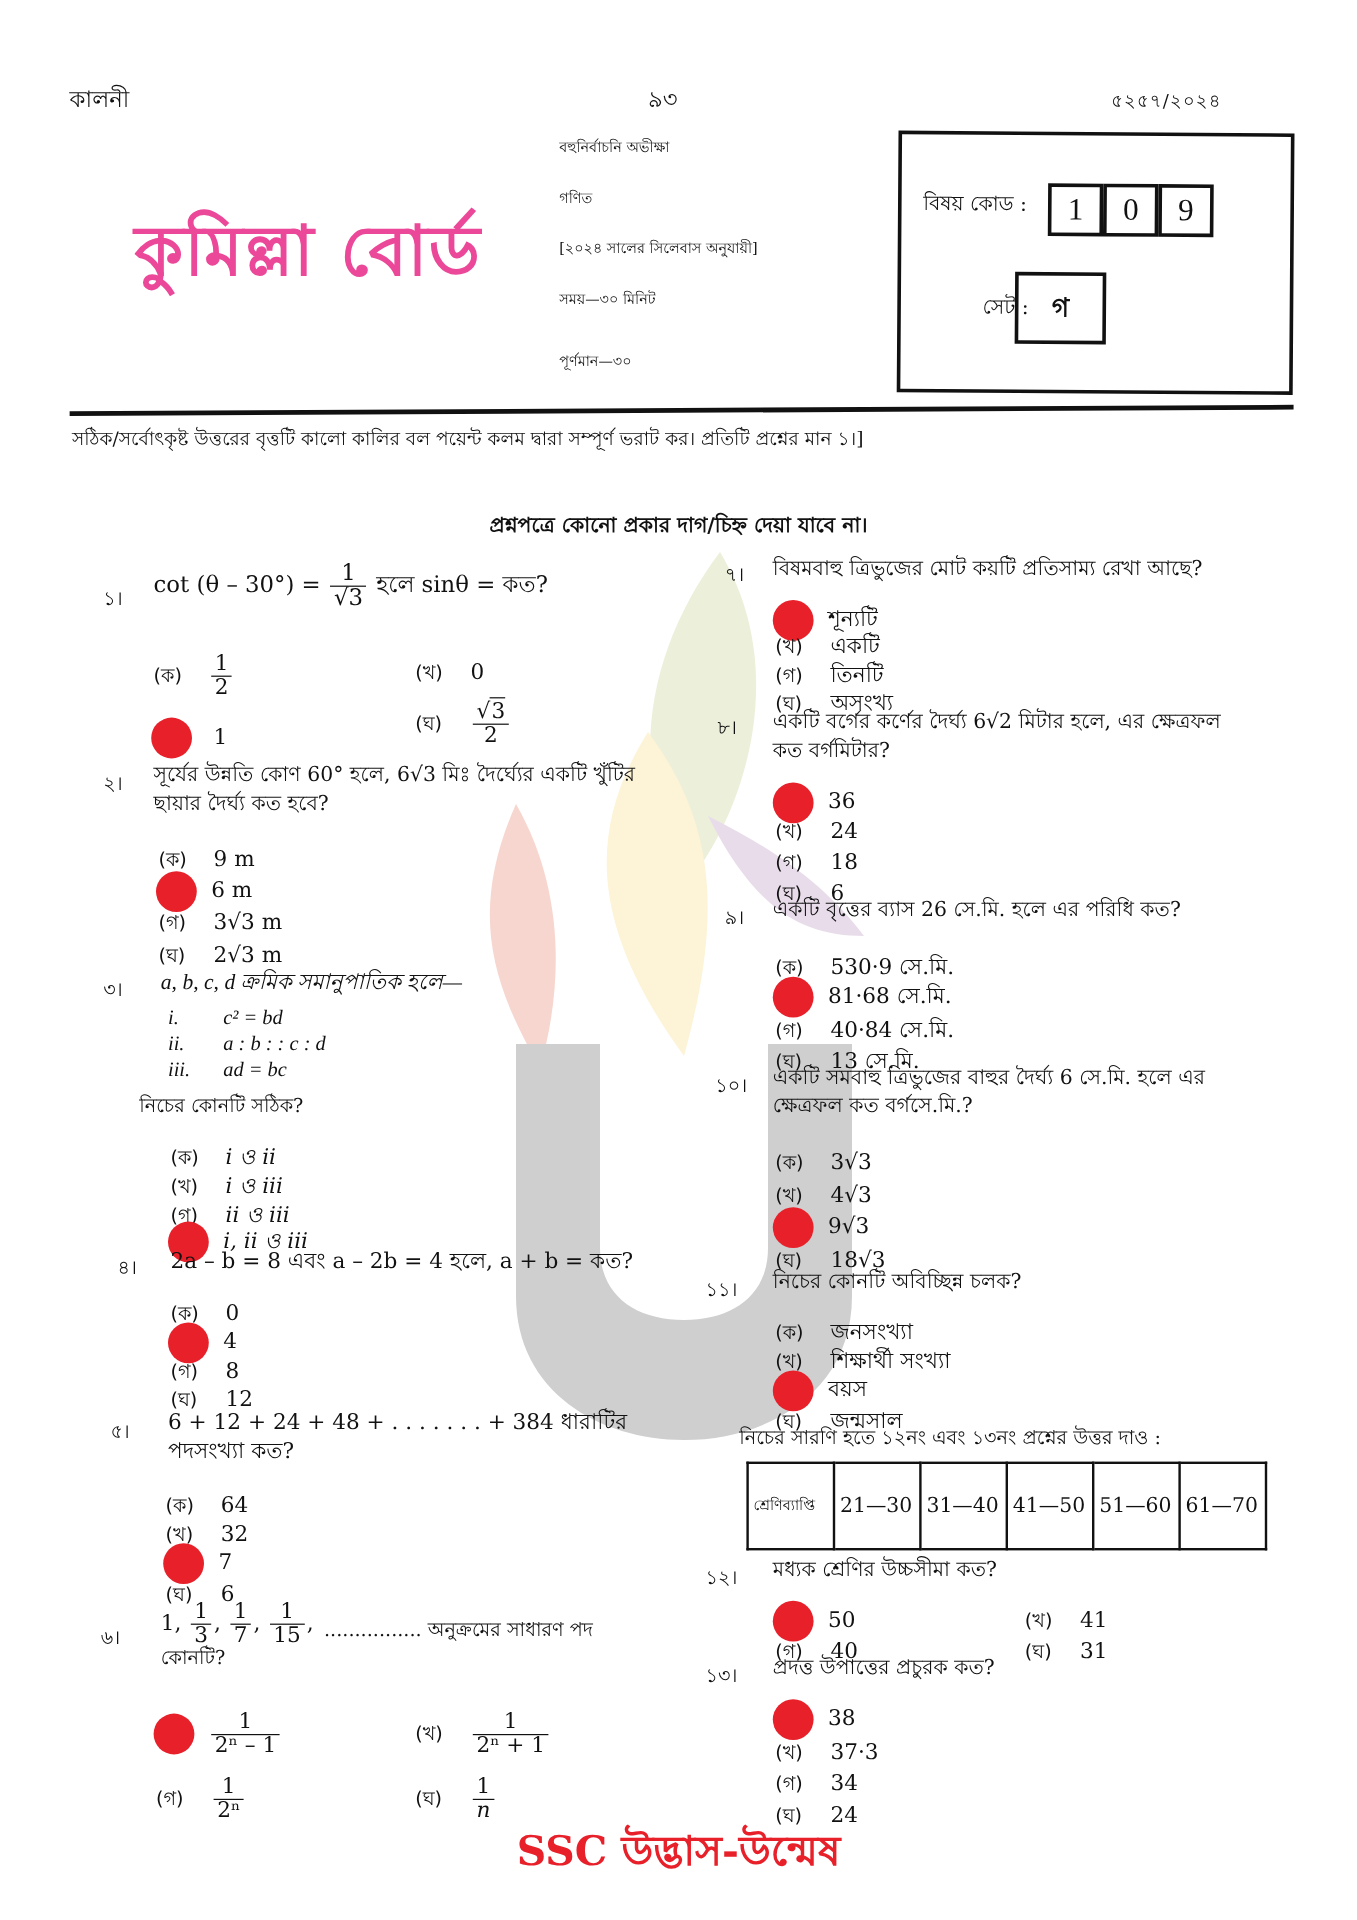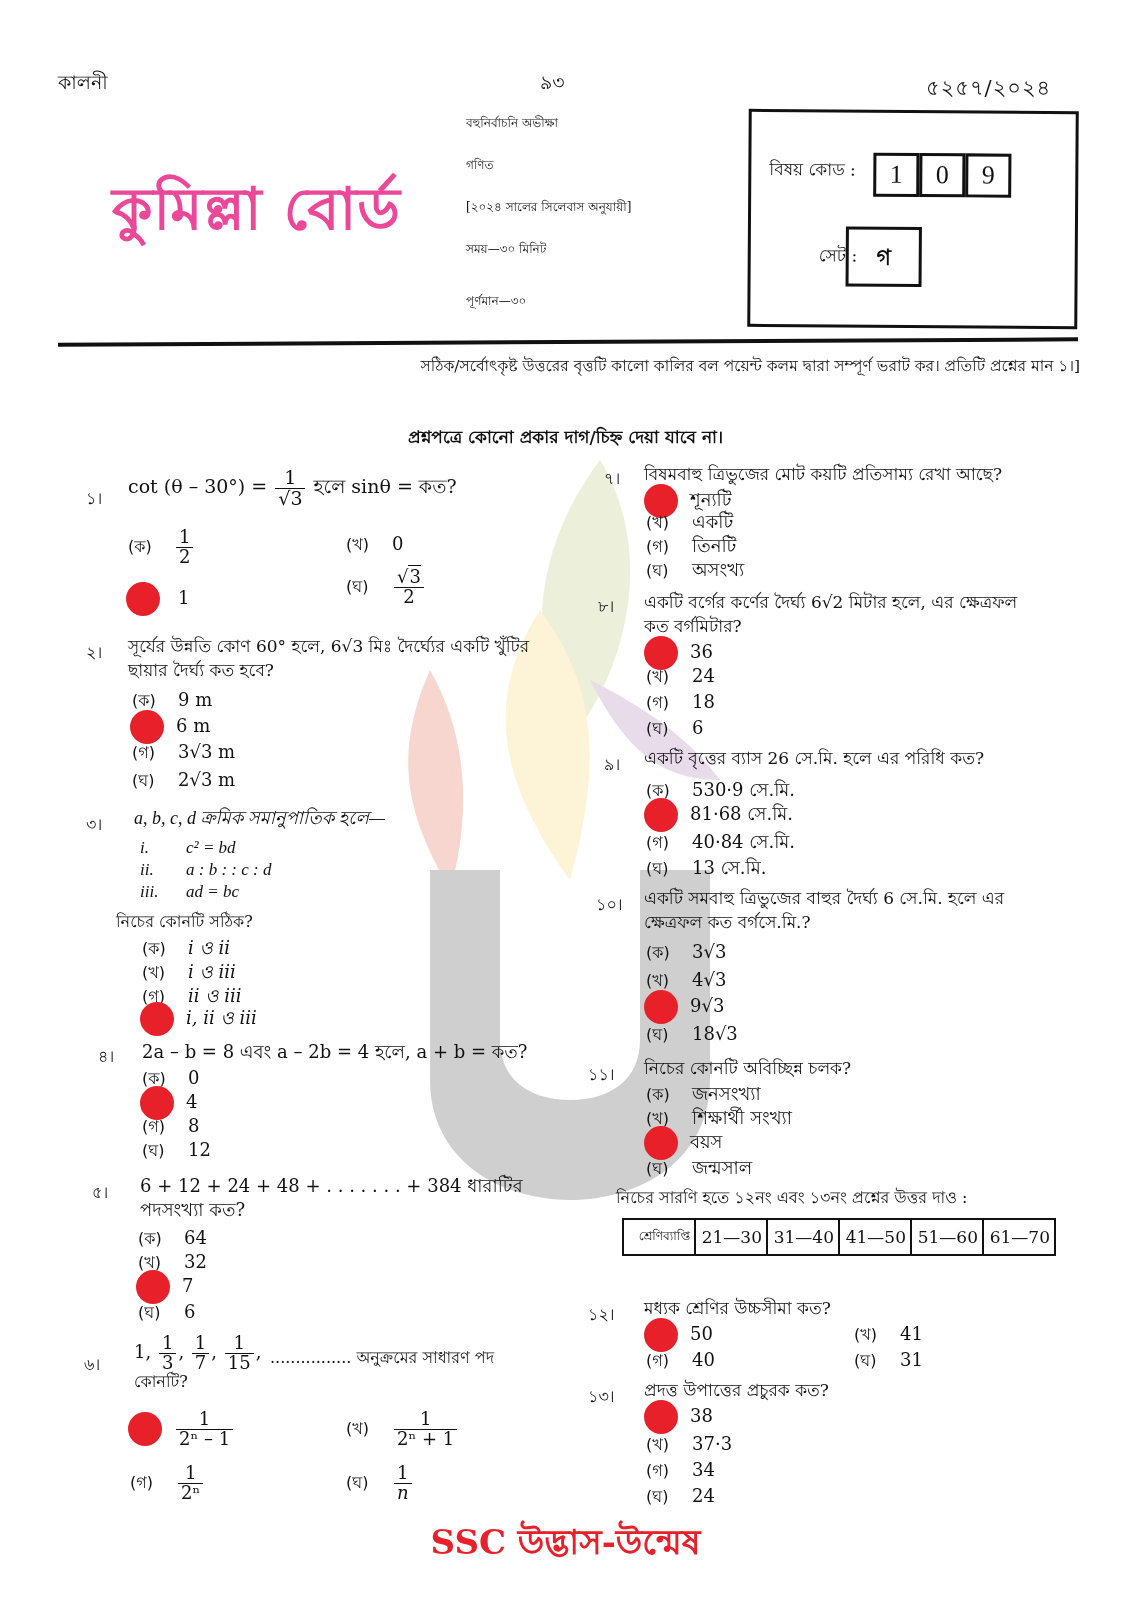--- a/index.html
+++ b/index.html
@@ -4,48 +4,48 @@
 <style>
   html,body{margin:0;padding:0;background:#fff;}
   body{width:1131px;height:1600px;position:relative;overflow:hidden;
        font-family:"DejaVu Serif","Liberation Serif",serif;color:#111;}
   .abs{position:absolute;}
   .sans{font-family:"DejaVu Sans","Liberation Sans",sans-serif;}
   .serif{font-family:"Liberation Serif","DejaVu Serif",serif;}
   
   .hdr-left{left:58px;top:68px;font-size:19px;}
   .hdr-page{left:540px;top:68px;font-size:19px;}
-  .hdr-code{left:926px;top:72px;font-size:21px;letter-spacing:1px;}
+  .hdr-code{left:926px;top:72px;font-size:15px;letter-spacing:1px;}
   .board-title{left:112px;top:165px;font-size:58px;font-weight:bold;color:#ec4899;letter-spacing:1px;}
   .meta{left:466px;font-size:12px;}
   .codebox{left:748px;top:110px;width:330px;height:218px;border:3px solid #111;box-sizing:border-box;transform:rotate(0.4deg);}
   .codebox .lbl{position:absolute;font-size:17px;}
   .digit{position:absolute;top:40px;width:46px;height:44px;border:3px solid #111;box-sizing:border-box;
          font-size:26px;text-align:center;line-height:38px;font-family:"Liberation Serif",serif;}
   .setbox{position:absolute;left:95px;top:114px;width:76px;height:60px;border:3px solid #111;box-sizing:border-box;
           font-size:22px;text-align:center;line-height:54px;font-weight:bold;}
   .rule{left:58px;top:340px;width:1020px;height:4px;background:#111;transform:rotate(-0.3deg);}
   .note{left:60px;top:353px;width:1020px;font-size:15.5px;line-height:27px;}
   .note .first{text-align:justify;text-align-last:justify;display:block;}
-  .note .second{display:block;text-align:right;}
+  .note .second{display:block;text-align:left;}
   .warning{left:0;width:1131px;top:424px;text-align:center;font-size:17px;font-weight:bold;}
   
   .wm{position:absolute;pointer-events:none;}
   
   .q{position:absolute;font-size:17px;line-height:24px;}
   .qn{position:absolute;font-size:16px;}
-  .opt{position:absolute;font-size:18px;white-space:nowrap;}
+  .opt{position:absolute;font-size:18px;white-space:nowrap;margin-top:16px;}
   .opt .ol{display:inline-block;width:46px;font-family:"DejaVu Sans",sans-serif;font-size:16px;}
   .dot{display:inline-block;width:34px;height:34px;border-radius:50%;background:#e8202a;vertical-align:middle;margin-left:-2px;margin-right:12px;}
   .frac{display:inline-block;vertical-align:middle;text-align:center;line-height:1.05;margin:0 2px;}
   .frac .n{display:block;border-bottom:1.5px solid #111;padding:0 3px;}
   .frac .d{display:block;padding:0 3px;}
   .sq{border-top:1.5px solid #111;padding-left:1px;}
   table.freq{position:absolute;left:622px;top:1218px;border-collapse:collapse;font-size:17px;}
-  table.freq td{border:2px solid #111;height:34px;text-align:right;padding:0 4px;}
+  table.freq td{border:2px solid #111;height:34px;text-align:left;padding:18px 4px;}
   table.freq td.hd{font-size:12px;font-family:"DejaVu Sans",sans-serif;width:62px;}
   .footer{left:0;width:1131px;top:1516px;text-align:center;font-size:34px;font-weight:bold;color:#e8202a;}
 </style>
 </head>
 <body>
 
 <svg class="wm" style="left:390px;top:440px;" width="360" height="760" viewBox="0 0 360 760">
   <path d="M170 20 C110 100 90 200 140 300 C 190 240 230 120 170 20Z" fill="#e9ecd3" opacity="0.85" transform="translate(40,0)"></path>
   <path d="M90 170 C40 250 40 330 120 440 C 150 330 150 250 90 170Z" fill="#fdf3d6" transform="translate(60,0)"></path>
   <path d="M40 230 C0 320 20 380 60 450 C 80 380 80 300 40 230Z" fill="#f7d6cf" transform="translate(0,0)"></path>

